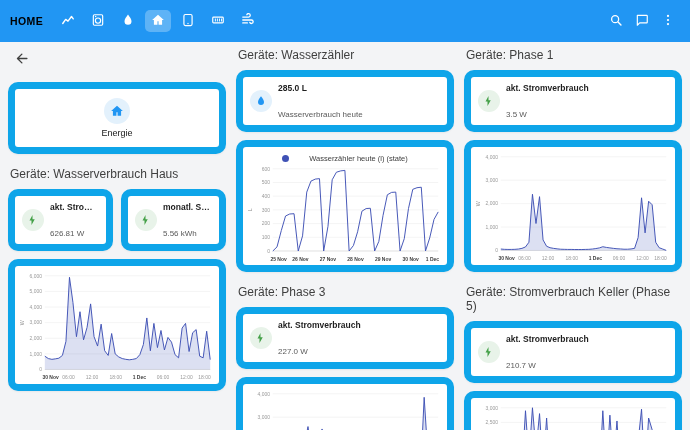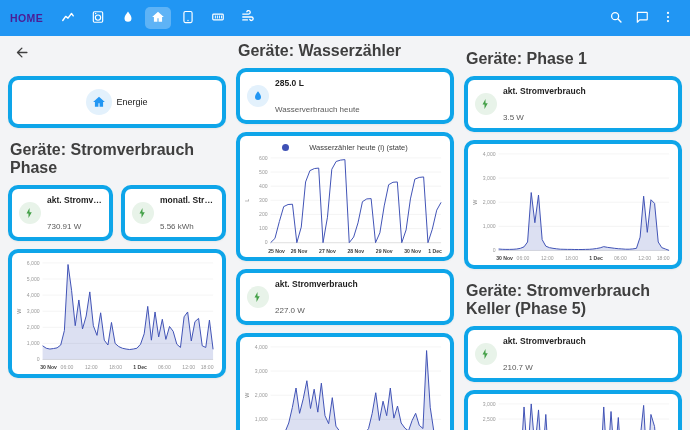--- a/index.html
+++ b/index.html
@@ -1,49 +1,49 @@
 <!DOCTYPE html>
 <html style="--appbar: #2196f3; --green: #43a047; --green-bg: #e8f3e9; --blue: #2196f3; --blue-bg: #e3f1fc; --chart-line: #3f51b5;"><head>
 <meta charset="utf-8">
 <style>
   *{box-sizing:border-box}
   html,body{margin:0;padding:0}
   body{width:690px;height:430px;background:#f3f4f6;font-family:"Liberation Sans",sans-serif;overflow:hidden}
 
-  .appbar{height:36px;background:var(--appbar,#2196f3);display:flex;align-items:center;padding:8px 10px;color:#4c1d95;gap:8px}
+  .appbar{height:42px;background:var(--appbar,#2196f3);display:flex;align-items:center;padding:8px 10px;color:#000000;gap:8px}
   .appbar-title{font-size:10.5px;font-weight:bold;letter-spacing:.4px}
   .tabs{display:flex;align-items:center;gap:4px;margin-left:4px}
   .tab{background:none;border:none;color:#fff;width:26px;height:22px;display:flex;align-items:center;justify-content:center;border-radius:5px;padding:0;cursor:pointer}
   .tab.selected{background:rgba(255,255,255,.28)}
   .tab svg{width:14px;height:14px}
   .appbar-spacer{flex:1}
   .actions{display:flex;align-items:center;gap:2px}
   .action-btn{background:none;border:none;color:#fff;width:24px;height:24px;display:flex;align-items:center;justify-content:center;border-radius:50%;padding:0;cursor:pointer}
   .action-btn svg{width:14px;height:14px}
 
   .content{padding:6px 8px 0}
   .back-btn{background:none;border:none;width:24px;height:24px;border-radius:50%;color:#404040;display:flex;align-items:center;justify-content:center;cursor:pointer;margin:0 0 2px 2px;padding:0}
   .back-btn svg{width:15px;height:15px}
 
   .columns{display:flex;gap:10px;align-items:flex-start}
   .col{flex:1;min-width:0;display:flex;flex-direction:column;gap:8px}
 
-  .card{background:#fff;border-radius:10px;border:4px solid #0ea5e9;box-shadow:0 1px 2px rgba(0,0,0,.05)}
-  .section-title{font-size:16px;color:#3f3f3f;font-weight:bold;margin:5px 0 0 2px}
+  .card{background:#fff;border-radius:10px;border:7px solid #0ea5e9;box-shadow:0 1px 2px rgba(0,0,0,.05)}
+  .section-title{font-size:12px;color:#3f3f3f;font-weight:normal;margin:5px 0 0 2px}
   .badge-row{display:flex;gap:8px}
   .badge{display:flex;align-items:center;gap:6px;padding:6px 7px;flex:1;min-width:0;cursor:pointer}
   .icon-circle{width:22px;height:22px;border-radius:50%;display:flex;align-items:center;justify-content:center;flex:none}
   .icon-circle svg{width:12px;height:12px}
   .green{background:var(--green-bg,#e8f3e9);color:var(--green,#43a047)}
   .blue{background:var(--blue-bg,#e3f1fc);color:var(--blue,#2196f3)}
   .badge-text{display:flex;flex-direction:column;min-width:0}
   .badge-title{font-size:8.5px;font-weight:bold;color:#1f1f1f;white-space:nowrap;overflow:hidden;text-overflow:ellipsis}
   .badge-value{font-size:8px;color:#5a5a5a;margin-top:17px;white-space:nowrap}
 
-  .energy-card{display:flex;align-items:center;justify-content:center;gap:4px;padding:9px 12px;cursor:pointer}
+  .energy-card{display:flex;flex-direction:column;align-items:center;justify-content:center;gap:4px;padding:9px 12px;cursor:pointer}
   .energy-card .icon-circle{width:26px;height:26px}
   .energy-card .icon-circle svg{width:14px;height:14px}
   .energy-label{font-size:9px;color:#202020}
 
   .chart-card{padding:5px 4px 2px;cursor:pointer}
   .chart svg{display:block;width:100%;height:auto}
   svg text{font-family:"Liberation Sans",sans-serif}
   .legend{display:flex;align-items:center;justify-content:center;gap:20px;font-size:7.5px;color:#3d3d3d;margin:2px 0 1px}
   .legend-dot{width:7px;height:7px;border-radius:50%;background:var(--chart-line,#3f51b5)}
 </style>
@@ -128,31 +128,31 @@
 
       <div class="card energy-card">
         <span class="icon-circle blue">
             <svg viewBox="0 0 24 24">
               <path fill="currentColor" d="M12 3 2 12h3v8h6v-6h2v6h6v-8h3z"></path>
             </svg>
           </span>
         <span class="energy-label">Energie</span>
       </div>
 
-      <h3 class="section-title">Geräte: Stromverbrauch Phase</h3>
+      <h3 class="section-title">Geräte: Wasserverbrauch Haus</h3>
       <div class="badge-row">
         <div class="card badge">
           <span class="icon-circle green">
               <svg viewBox="0 0 24 24">
                 <path fill="currentColor" d="M11 2 5 13h4v9l6.5-11.5H11z"></path>
               </svg>
             </span>
           <span class="badge-text">
             <span class="badge-title">akt. Stromverbrauch</span>
-            <span class="badge-value">730.91 W</span>
+            <span class="badge-value">626.81 W</span>
           </span>
         </div>
         <div class="card badge">
           <span class="icon-circle green">
               <svg viewBox="0 0 24 24">
                 <path fill="currentColor" d="M11 2 5 13h4v9l6.5-11.5H11z"></path>
               </svg>
             </span>
           <span class="badge-text">
             <span class="badge-title">monatl. Stromverbrauch</span>
@@ -235,20 +235,21 @@
               <text x="84.66666666666666" y="101" text-anchor="middle" font-size="5.2" fill="#3d3d3d" font-weight="bold">27 Nov</text>
               <text x="113.5" y="101" text-anchor="middle" font-size="5.2" fill="#3d3d3d" font-weight="bold">28 Nov</text>
               <text x="142.33333333333331" y="101" text-anchor="middle" font-size="5.2" fill="#3d3d3d" font-weight="bold">29 Nov</text>
               <text x="171.16666666666669" y="101" text-anchor="middle" font-size="5.2" fill="#3d3d3d" font-weight="bold">30 Nov</text>
               <text x="194" y="101" text-anchor="middle" font-size="5.2" fill="#3d3d3d" font-weight="bold">1 Dec</text>
               <path d="M27.0,91.0 L31.4,86.7 L35.9,69.5 L40.3,54.4 L44.7,52.3 L49.2,52.0 L53.6,91.0 L58.1,75.2 L62.5,29.4 L66.9,17.9 L71.4,15.8 L75.8,15.3 L80.2,91.0 L84.7,65.2 L89.1,16.5 L93.5,8.6 L98.0,7.2 L102.4,6.7 L106.8,91.0 L111.3,85.3 L115.7,70.9 L120.2,49.4 L124.6,46.6 L129.0,46.3 L133.5,91.0 L137.9,81.0 L142.3,53.7 L146.8,32.2 L151.2,29.7 L155.6,29.4 L160.1,91.0 L164.5,78.1 L168.9,46.6 L173.4,26.5 L177.8,24.8 L182.3,24.3 L186.7,91.0 L191.1,77.4 L195.6,58.0 L200.0,50.1" fill="none" stroke="#3f51b5" stroke-width="1" stroke-linejoin="round"></path>
             </svg>
           </div>
       </div>
 
+      <h3 class="section-title">Geräte: Phase 3</h3>
       <div class="card badge">
         <span class="icon-circle green">
             <svg viewBox="0 0 24 24">
               <path fill="currentColor" d="M11 2 5 13h4v9l6.5-11.5H11z"></path>
             </svg>
           </span>
         <span class="badge-text">
           <span class="badge-title">akt. Stromverbrauch</span>
           <span class="badge-value">227.0 W</span>
         </span>
@@ -277,21 +278,21 @@
               <text x="175.28571428571428" y="113" text-anchor="middle" font-size="5.2" fill="#9a9a9a" font-weight="normal">12:00</text>
               <text x="194" y="113" text-anchor="middle" font-size="5.2" fill="#9a9a9a" font-weight="normal">18:00</text>
               <path d="M27.0,92.7 L30.7,93.7 L34.4,94.4 L38.0,94.2 L41.7,91.2 L45.4,82.2 L49.1,66.3 L52.8,46.7 L56.4,72.4 L60.1,57.7 L63.8,39.3 L67.5,67.5 L71.2,47.9 L74.9,71.2 L78.5,41.8 L82.2,74.8 L85.9,82.9 L89.6,56.5 L93.3,85.4 L96.9,90.3 L100.6,92.7 L104.3,94.2 L108.0,95.2 L111.7,95.4 L115.3,95.4 L119.0,94.7 L122.7,92.7 L126.4,87.8 L130.1,72.4 L133.7,51.5 L137.4,79.7 L141.1,60.1 L144.8,74.8 L148.5,46.7 L152.1,77.3 L155.8,65.0 L159.5,82.2 L163.2,87.3 L166.9,90.3 L170.6,79.7 L174.2,72.4 L177.9,84.6 L181.6,87.8 L185.3,8.7 L189.0,66.3 L192.6,90.3 L196.3,92.7 L200.0,100.0 L200.0,103.0 L27,103.0 Z" fill="rgba(63,81,181,0.18)" stroke="none"></path>
               <path d="M27.0,92.7 L30.7,93.7 L34.4,94.4 L38.0,94.2 L41.7,91.2 L45.4,82.2 L49.1,66.3 L52.8,46.7 L56.4,72.4 L60.1,57.7 L63.8,39.3 L67.5,67.5 L71.2,47.9 L74.9,71.2 L78.5,41.8 L82.2,74.8 L85.9,82.9 L89.6,56.5 L93.3,85.4 L96.9,90.3 L100.6,92.7 L104.3,94.2 L108.0,95.2 L111.7,95.4 L115.3,95.4 L119.0,94.7 L122.7,92.7 L126.4,87.8 L130.1,72.4 L133.7,51.5 L137.4,79.7 L141.1,60.1 L144.8,74.8 L148.5,46.7 L152.1,77.3 L155.8,65.0 L159.5,82.2 L163.2,87.3 L166.9,90.3 L170.6,79.7 L174.2,72.4 L177.9,84.6 L181.6,87.8 L185.3,8.7 L189.0,66.3 L192.6,90.3 L196.3,92.7 L200.0,100.0" fill="none" stroke="#3f51b5" stroke-width="1" stroke-linejoin="round"></path>
             </svg>
           </div>
       </div>
     </div>
 
     <div class="col">
-      <h3 class="section-title" style="margin-top:8px">Geräte: Phase 1</h3>
+      <h3 class="section-title" style="margin-top:0">Geräte: Phase 1</h3>
       <div class="card badge">
         <span class="icon-circle green">
             <svg viewBox="0 0 24 24">
               <path fill="currentColor" d="M11 2 5 13h4v9l6.5-11.5H11z"></path>
             </svg>
           </span>
         <span class="badge-text">
           <span class="badge-title">akt. Stromverbrauch</span>
           <span class="badge-value">3.5 W</span>
         </span>

